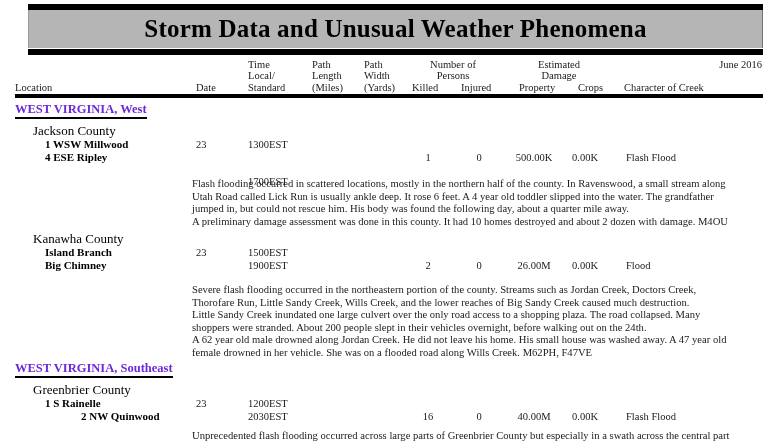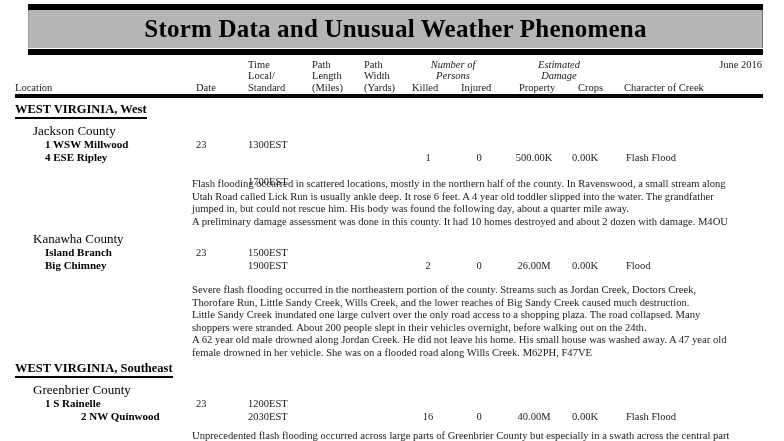--- a/index.html
+++ b/index.html
@@ -66,37 +66,37 @@
   }
 
   
   .colhead {
     position: absolute;
     font-size: 10.5px;
     line-height: 11.4px;
     color: #1a1a1a;
     white-space: pre-line;
   }
-  .colhead.ctr { text-align: center; font-style: italic; }
+  .colhead.ctr { text-align: center; }
 
   .header-rule {
     position: absolute;
     left: 15px;
     top: 94px;
     width: 748px;
     height: 4px;
     background: #000000;
   }
 
   
   .region {
     position: absolute;
     font-size: 12.5px;
     font-weight: bold;
-    color: #000000;
+    color: #6d28d9;
     border-bottom: 2px solid #000000;
     padding-bottom: 0px;
     white-space: nowrap;
   }
   .county {
     position: absolute;
     font-size: 13px;
     font-weight: normal;
     color: #000000;
     white-space: nowrap;

